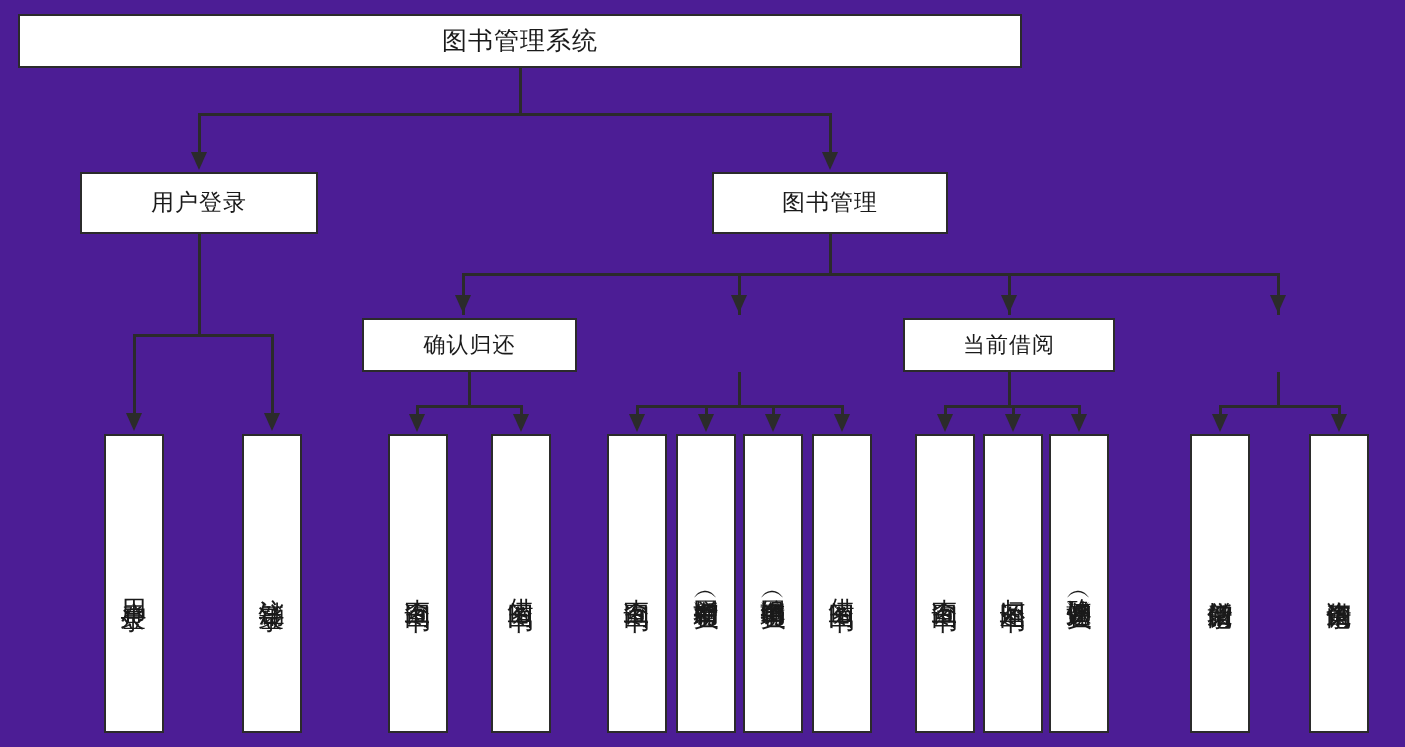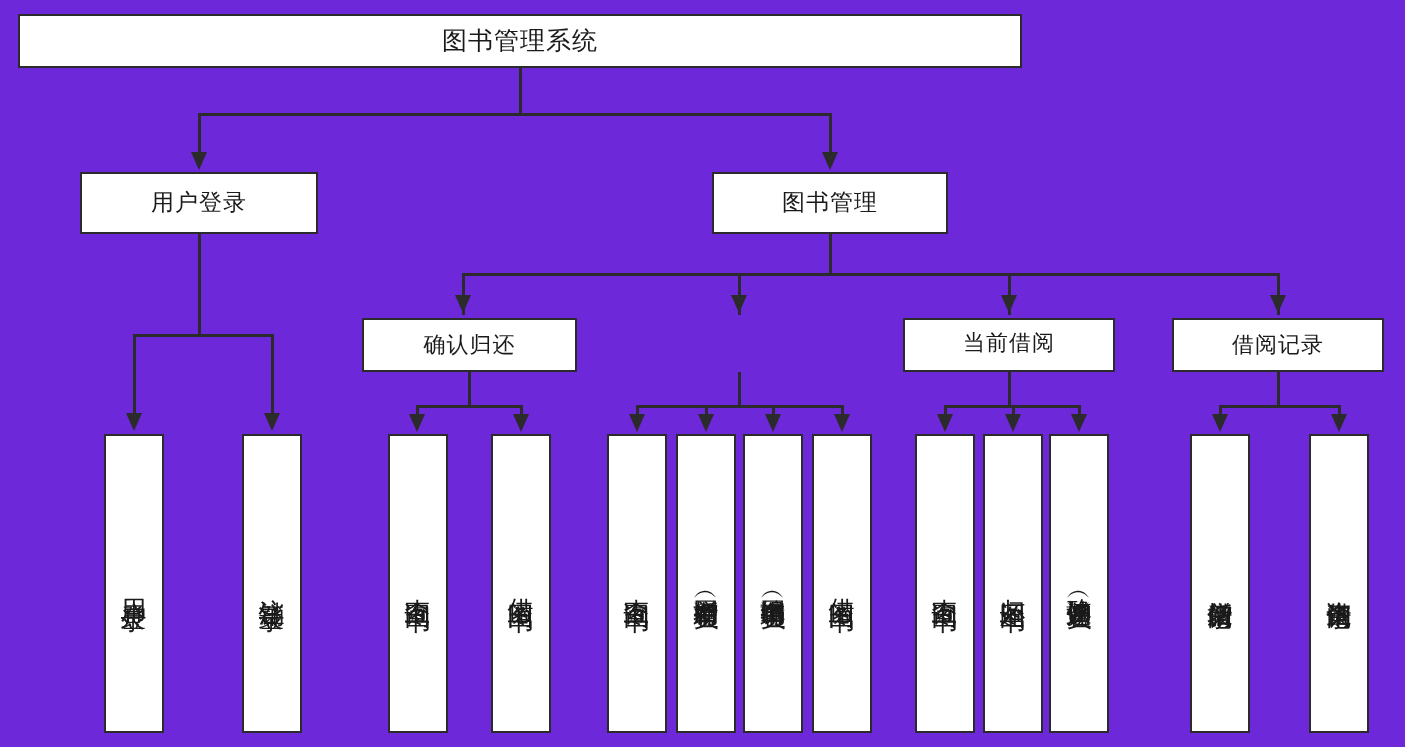--- a/index.html
+++ b/index.html
@@ -5,21 +5,21 @@
 <style>
   html,body{margin:0;padding:0;background:#ffffff;}
   body{
     font-family:"Liberation Sans","DejaVu Sans",sans-serif;
     color:#1f1f1f;
   }
   #canvas{
     position:relative;
     width:1405px;
     height:747px;
-    background:#6d28d9;
+    background:#4c1d95;
     overflow:hidden;
   }
   
   .node{
     position:absolute;
     box-sizing:border-box;
     border:2.5px solid #2b2b2b;
     background:#ffffff;
     display:flex;
     align-items:center;
@@ -121,25 +121,22 @@
   <div class="ln v" style="left:738px;top:273px;height:42px;"></div>
   <div class="arrow" style="left:731px;top:295px;"></div>
   <div class="ln v" style="left:1008px;top:273px;height:42px;"></div>
   <div class="arrow" style="left:1001px;top:295px;"></div>
   <div class="ln v" style="left:1277px;top:273px;height:42px;"></div>
   <div class="arrow" style="left:1270px;top:295px;"></div>
 
   <div class="node lvl3" style="left:362px;top:318px;width:215px;height:54px;">
     <span class="lbl">确认归还</span>
   </div>
-  <div class="node lvl3" style="left:903px;top:318px;width:212px;height:54px;font-family:Liberation Mono, monospace;">
+  <div class="node lvl3" style="left:903px;top:318px;width:212px;height:54px;">
     <span class="lbl">当前借阅</span>
-  </div>
-  <div class="node lvl3" style="left:1172px;top:318px;width:212px;height:54px;">
-    <span class="lbl">借阅记录</span>
   </div>
 
   <div class="ln v" style="left:468px;top:372px;height:34px;"></div>
   <div class="ln h" style="left:416px;top:405px;width:106px;"></div>
   <div class="ln v" style="left:416px;top:405px;height:12px;"></div>
   <div class="arrow" style="left:409px;top:414px;"></div>
   <div class="ln v" style="left:520px;top:405px;height:12px;"></div>
   <div class="arrow" style="left:513px;top:414px;"></div>
 
   <div class="ln v" style="left:738px;top:372px;height:34px;"></div>

